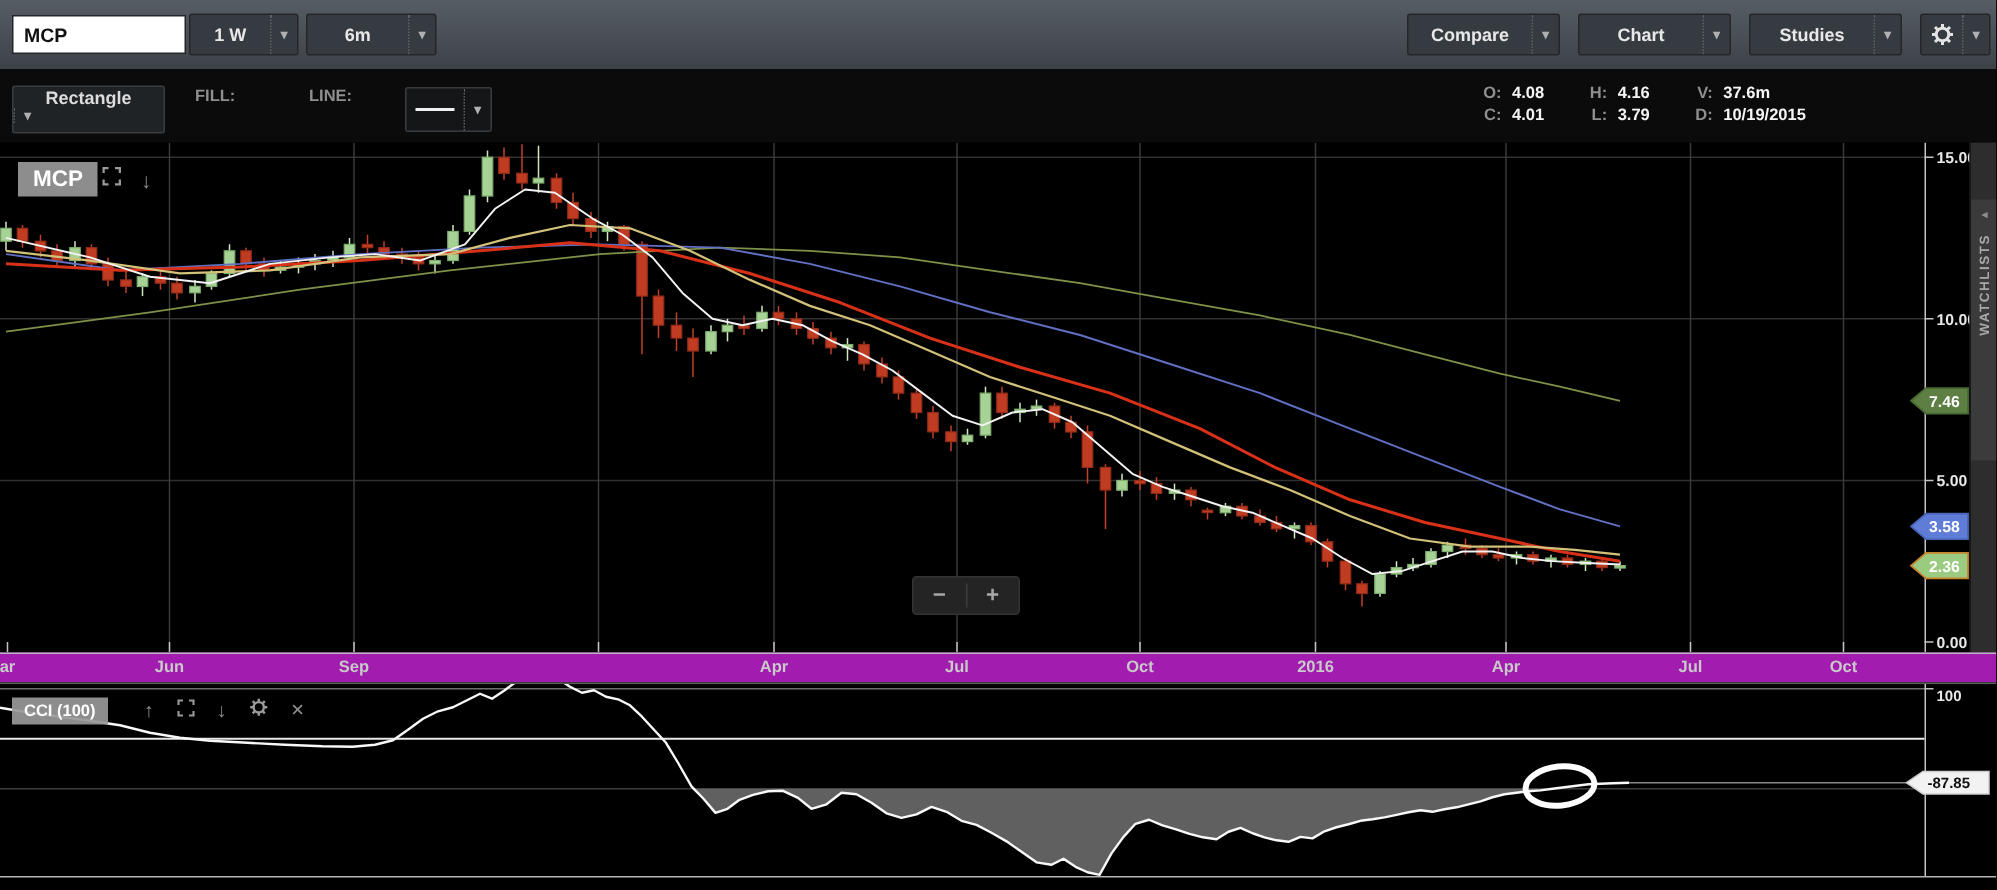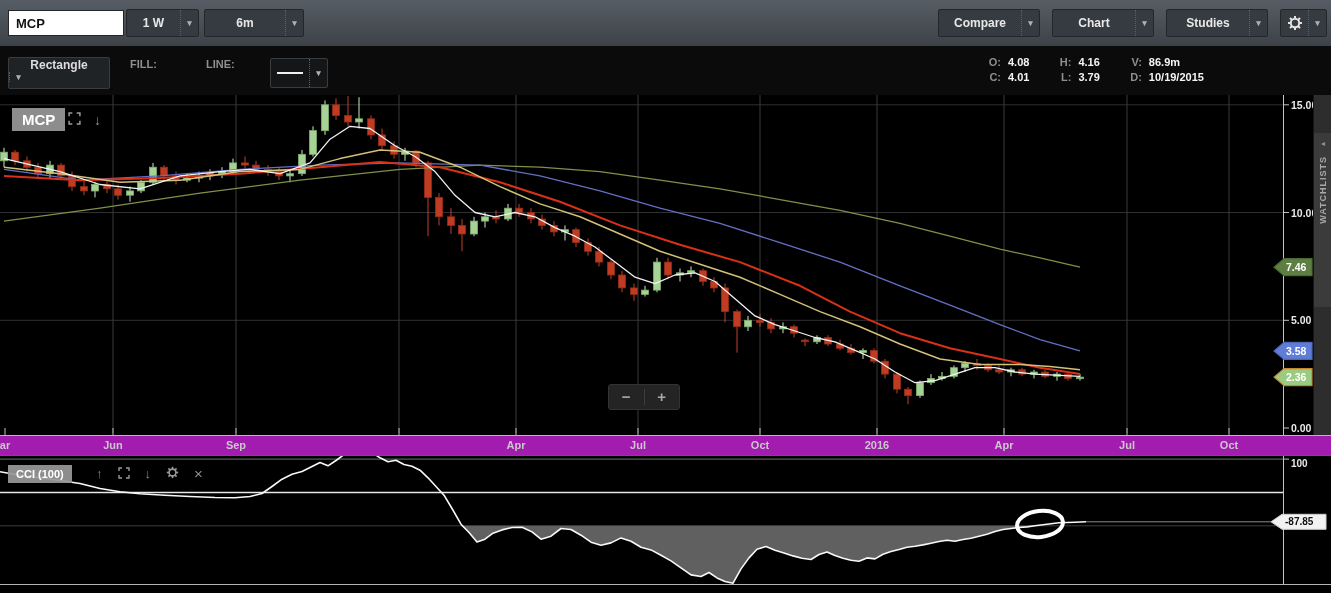--- a/index.html
+++ b/index.html
@@ -8,21 +8,21 @@
   
   .toolbar-top{position:absolute;left:0;top:0;width:1331px;height:46px;background:linear-gradient(#565d64,#3d4248);}
   .sym-input{position:absolute;left:8px;top:10px;width:100px;height:24px;border:1px solid #23262a;background:#fff;color:#111;
              font:bold 13px "Liberation Sans",sans-serif;padding:0 7px;}
   .tbtn{display:flex;align-items:center;background:#363b41;border:1px solid #24272a;border-radius:2px;color:#e8e8e8;
         font-weight:bold;font-size:12px;height:28px;box-sizing:border-box;cursor:pointer;}
   .tbtn .lbl{flex:1;text-align:center;padding:0 8px;white-space:nowrap;}
   .arrbox{width:17px;align-self:stretch;display:flex;align-items:center;justify-content:center;border-left:1px dotted #5a6065;}
   .arr{color:#b0b0b0;font-size:9px;}
   .pos-tf{position:absolute;left:126px;top:9px;width:73px;}
-  .pos-rng{position:absolute;left:204px;top:9px;width:100px;}
+  .pos-rng{position:absolute;left:204px;top:9px;width:87px;}
   .rgroup{position:absolute;right:4px;top:9px;display:flex;gap:12px;}
   .w118{width:102px;}
   .gearbtn{width:47px;}
   .gearbox{flex:1;display:flex;align-items:center;justify-content:center;}
   
   .toolbar-draw{position:absolute;left:0;top:46px;width:1331px;height:49px;background:#0b0b0b;}
   .dbtn{position:absolute;display:flex;align-items:center;background:#202326;border:1px solid #3a3d40;border-radius:2px;
         color:#dcdcdc;font-weight:bold;font-size:12px;height:32px;box-sizing:border-box;cursor:pointer;}
   .vsep{position:absolute;top:56px;height:34px;border-left:1px dotted #3d3d3d;}
   .minilbl{position:absolute;color:#8f8f8f;font-weight:bold;font-size:11px;top:12px;}
@@ -157,21 +157,21 @@
             <span class="qval">4.16</span>
           </div>
         <div class="qrow">
             <span class="qlab">L:</span>
             <span class="qval">3.79</span>
           </div>
       </div>
       <div class="qcol">
         <div class="qrow">
             <span class="qlab">V:</span>
-            <span class="qval">86.9m</span>
+            <span class="qval">37.6m</span>
           </div>
         <div class="qrow">
             <span class="qlab">D:</span>
             <span class="qval">10/19/2015</span>
           </div>
       </div>
     </div>
   </div>
 
   <div class="chart-area">

